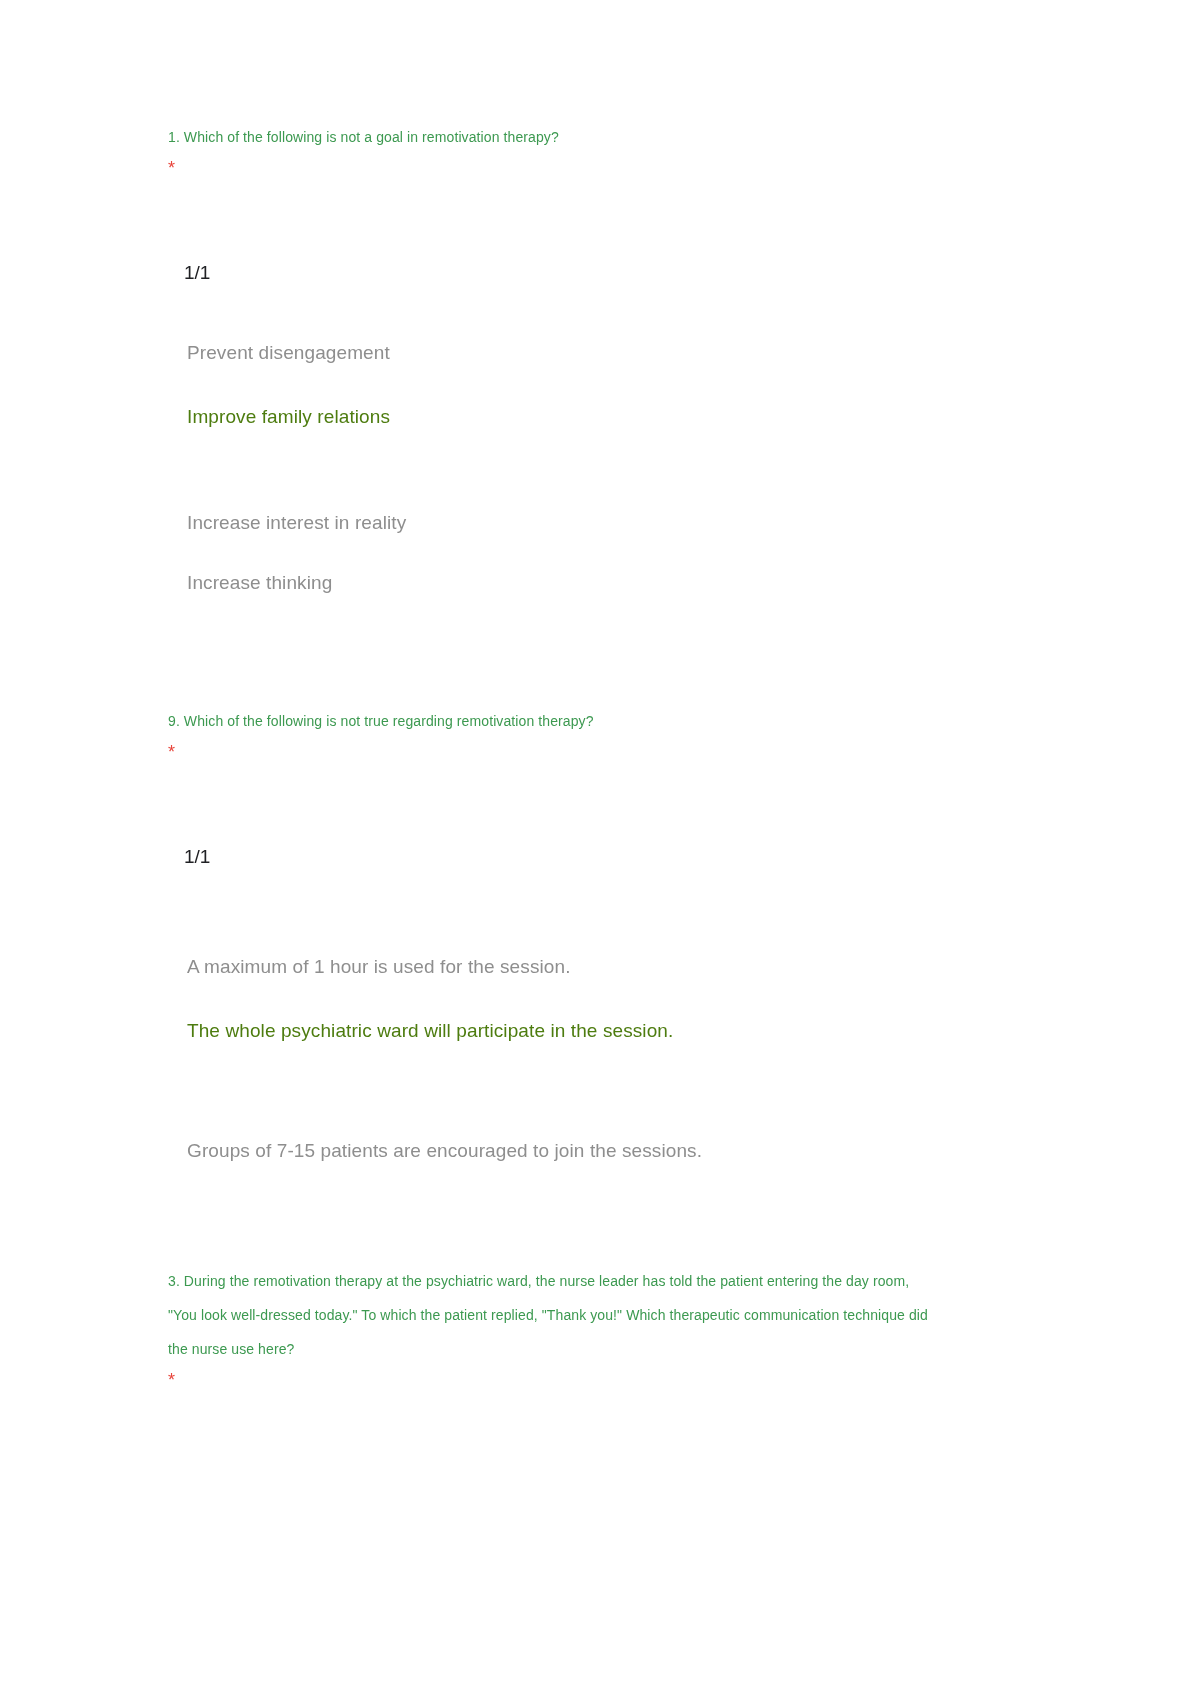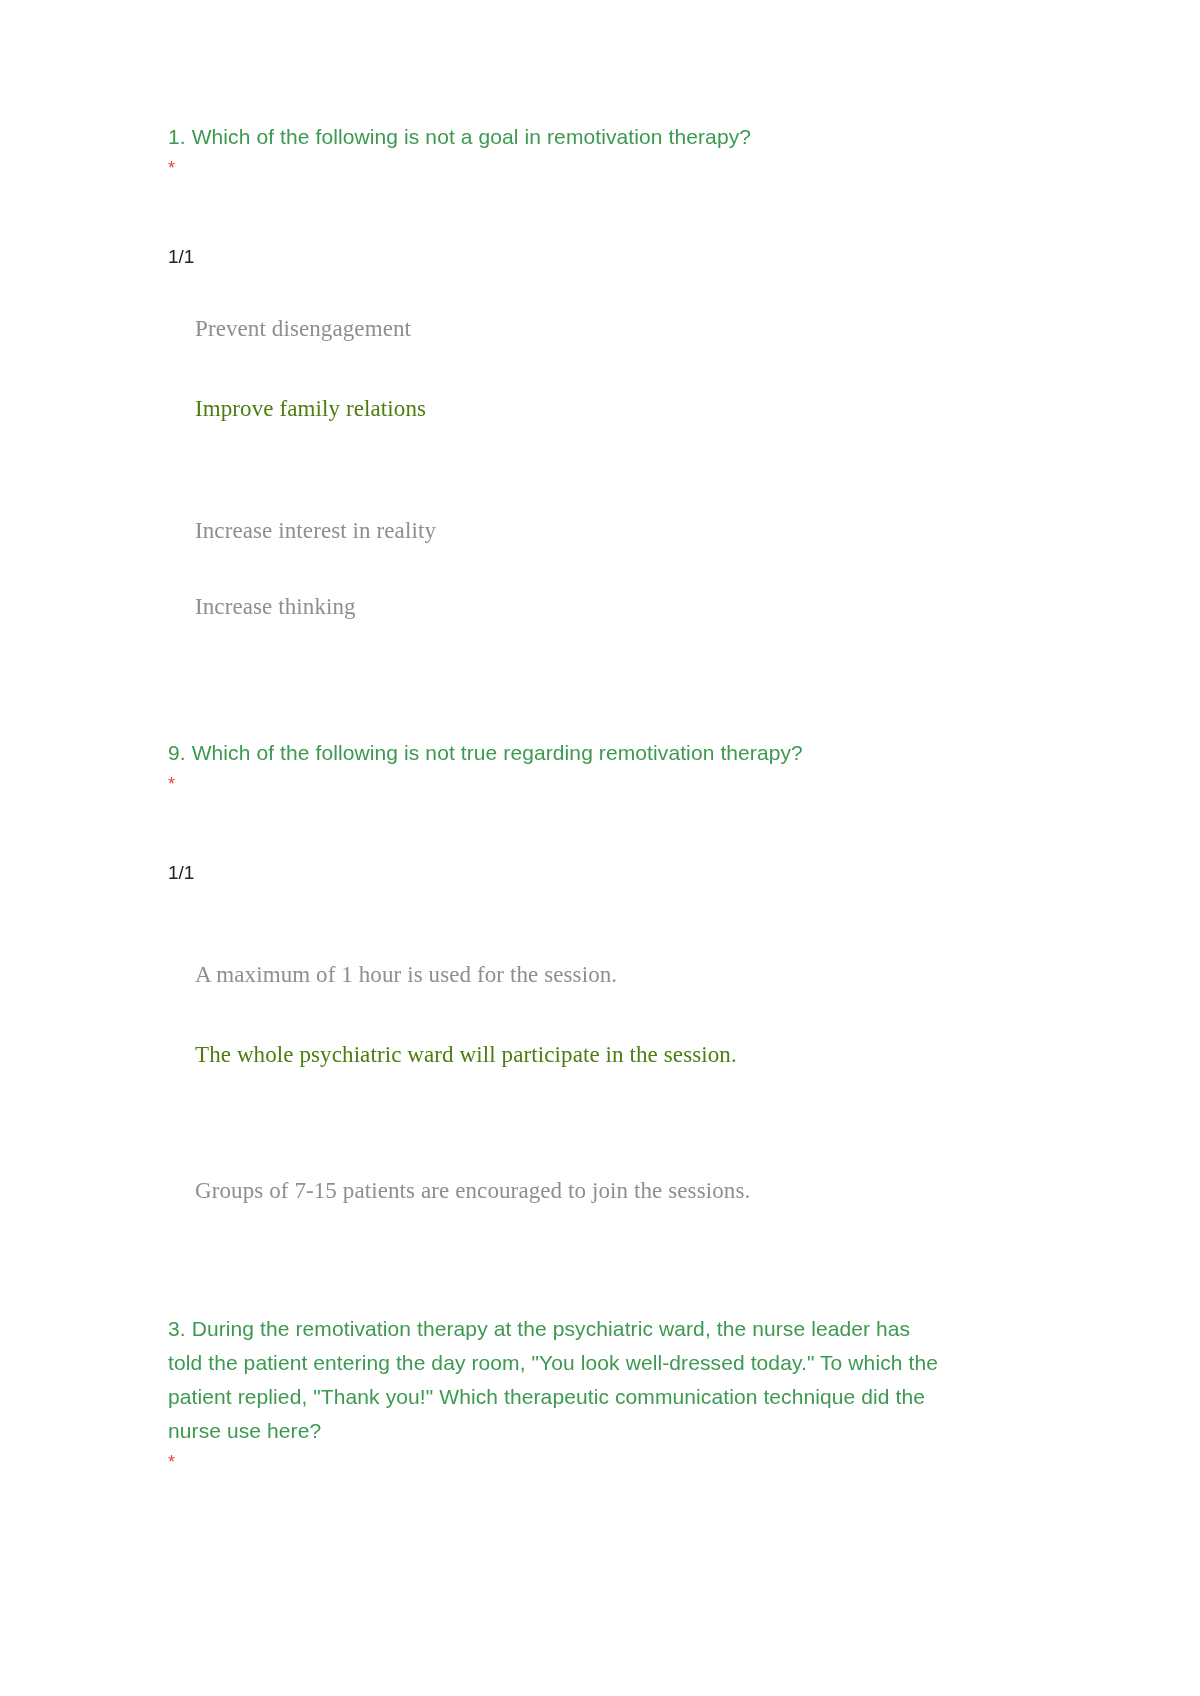--- a/index.html
+++ b/index.html
@@ -25,53 +25,52 @@
     background: #ffffff;
     box-sizing: border-box;
     padding: 120px 168px 0 168px;
   }
   .question-block {
     margin: 0;
     padding: 0;
   }
   .q-title {
     color: #3c9950;
-    font-size: 21px;
+    font-size: 14px;
     line-height: 34px;
     font-weight: 400;
     letter-spacing: 0.1px;
     margin: 0;
     max-width: 770px;
   }
   .q-required {
     color: #e8453c;
     font-size: 18px;
     line-height: 28px;
     margin: 0;
     height: 28px;
   }
   .q-score {
     color: #202124;
     font-size: 19px;
     line-height: 26px;
-    margin: 0;
+    margin: 16px;
     font-weight: 400;
   }
   .options {
     margin: 0;
     padding: 0;
     list-style: none;
   }
   .option {
-    font-size: 23px;
+    font-size: 19px;
     line-height: 26px;
     padding-left: 15px;
-    margin: 12px;
+    margin: 4px;
     letter-spacing: 0.1px;
-    font-family: Liberation Serif, serif;
   }
   .option.dim {
     color: #8e8e8e;
   }
   .option.sel {
     color: #4d7c0f;
   }
   
   .sp-q1-score  { height: 62px; }
   .sp-score-opts{ height: 34px; }

